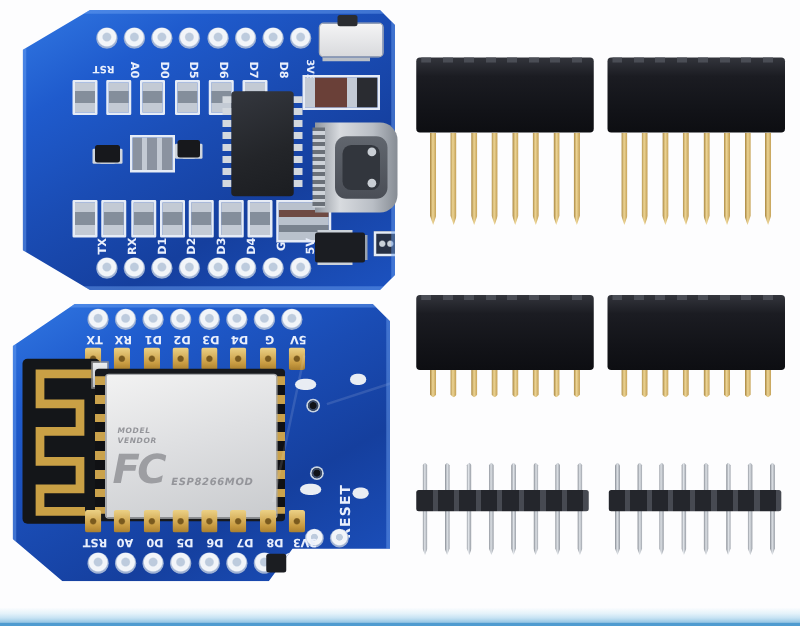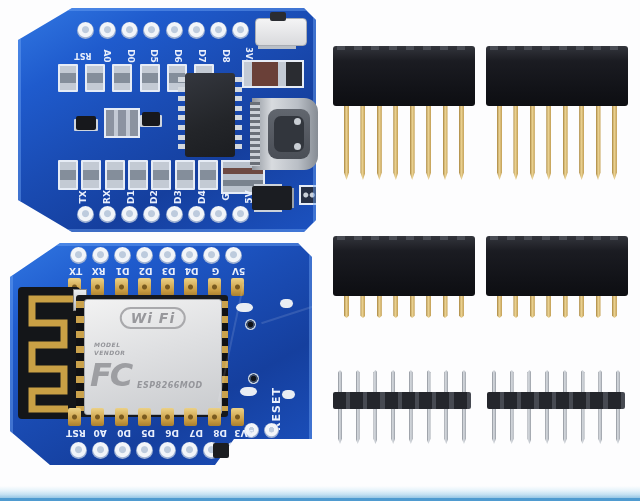--- a/index.html
+++ b/index.html
@@ -262,21 +262,20 @@
 
     <div class="antenna">
       <svg viewBox="0 0 62 132" width="62" height="132">
         <path d="M56 12 H14 V36 H46 V58 H14 V82 H46 V104 H14 V122 H50" fill="none" stroke="#c9a045" stroke-width="7"></path>
       </svg>
     </div>
     <div class="antchip"></div>
 
     <div class="modbase"></div>
     <div class="shield">
-      <div class="wifipill">Wi Fi</div>
       <div class="mlbl l1">MODEL</div>
       <div class="mlbl l2">VENDOR</div>
       <div class="pn">ESP8266MOD</div>
       <div class="fcc">FC</div>
     </div>
 
     <div class="pad p1"></div>
     <div class="pad p2"></div>
     <div class="pad p3"></div>
     <div class="pad p4"></div>

